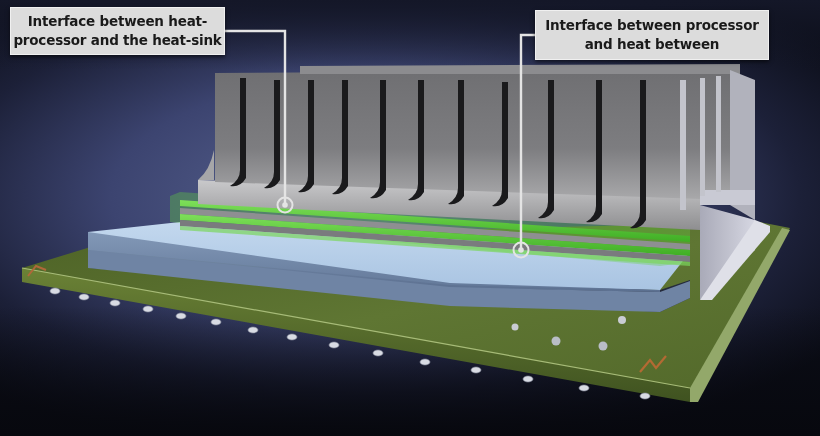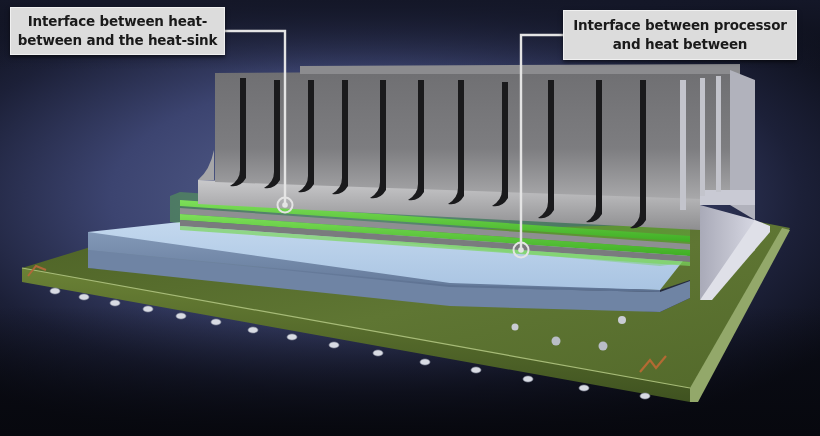--- a/index.html
+++ b/index.html
@@ -31,21 +31,21 @@
     font-weight: bold;
     font-size: 13.5px;
     line-height: 19px;
     text-align: center;
     box-sizing: border-box;
     display: flex; flex-direction: column; justify-content: center;
     letter-spacing: -0.2px;
   }
   .callout-box span { display: block; white-space: nowrap; }
   #callout-left { left: 10px; top: 7px; width: 215px; height: 48px; }
-  #callout-right { left: 563px; top: 10px; width: 234px; height: 50px; }
+  #callout-right { left: 535px; top: 10px; width: 234px; height: 50px; }
   svg.leaders { position: absolute; left: 0; top: 0; z-index: 2; pointer-events: none; }
 </style>
 </head>
 <body>
 
 <div class="stage">
 
   <svg class="scene" width="820" height="436" viewBox="0 0 820 436">
     <defs>
       <linearGradient id="gFin" x1="0" y1="0" x2="0" y2="1">
@@ -176,20 +176,20 @@
     <circle cx="285" cy="205" r="7.5" fill="none" stroke="#e4e4e4" stroke-width="2"></circle>
     <circle cx="285" cy="205" r="2.8" fill="#e4e4e4"></circle>
 
     <polyline points="563,35 521,35 521,250" fill="none" stroke="#e4e4e4" stroke-width="2.4"></polyline>
     <circle cx="521" cy="250" r="7.5" fill="none" stroke="#e4e4e4" stroke-width="2"></circle>
     <circle cx="521" cy="250" r="2.8" fill="#e4e4e4"></circle>
   </svg>
 
   <div class="callout-box" id="callout-left">
     <span>Interface between  heat-</span>
-    <span>between and the heat-sink</span>
+    <span>processor and the heat-sink</span>
   </div>
 
   <div class="callout-box" id="callout-right">
     <span>Interface between  processor</span>
     <span>and heat between</span>
   </div>
 </div>
 
 </body></html>

